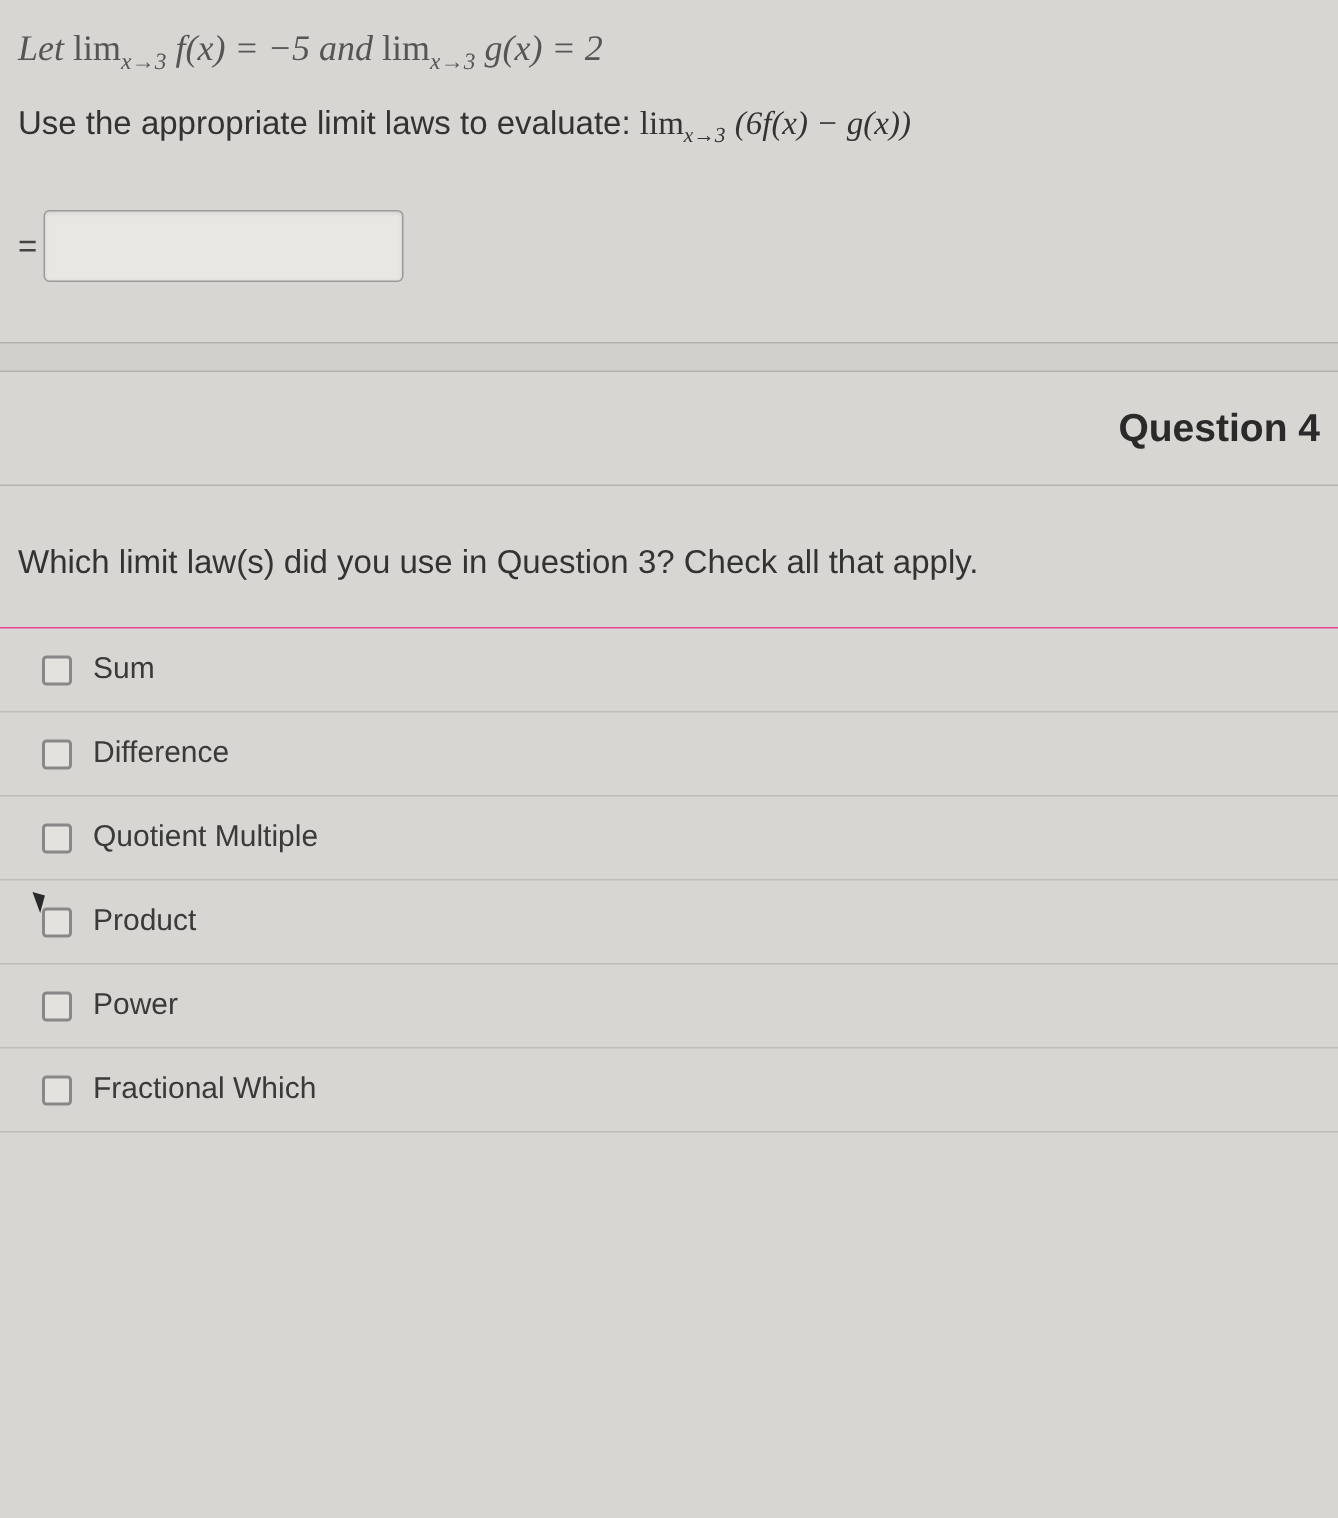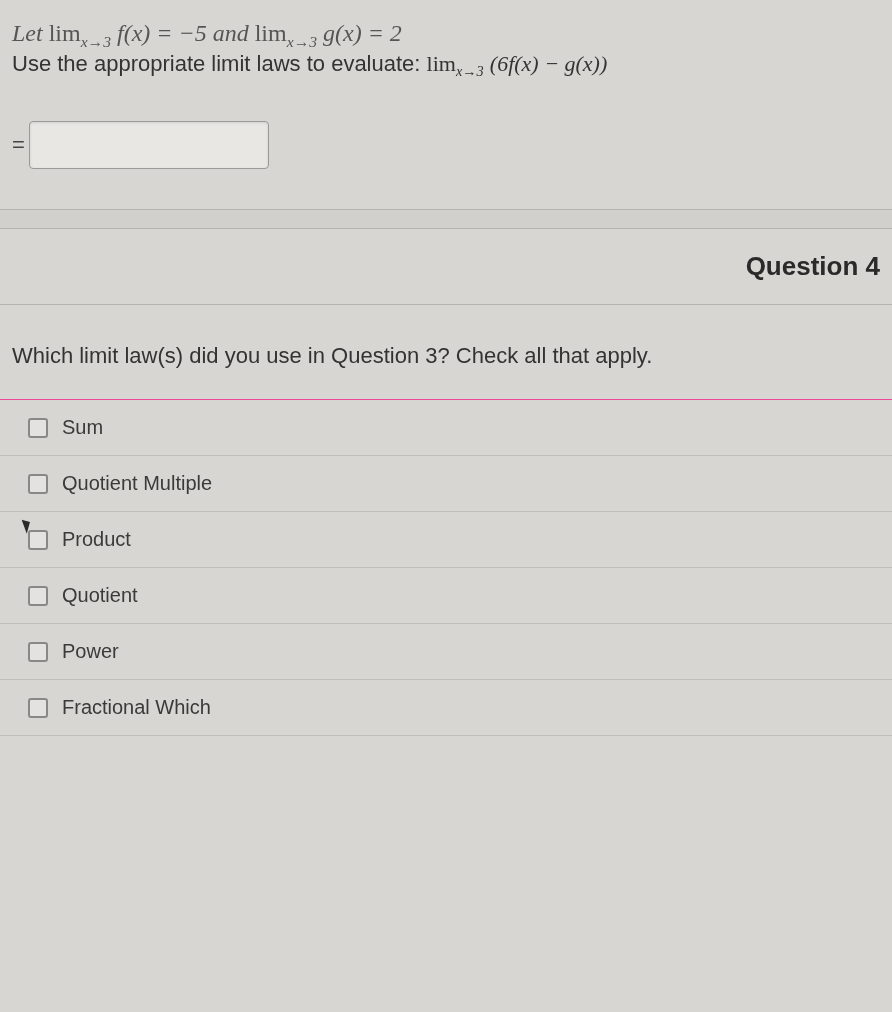--- a/index.html
+++ b/index.html
@@ -18,20 +18,21 @@
     .question-block {
       padding: 0;
     }
     .q3-content {
       padding: 20px 12px 40px 12px;
     }
     .given-line {
       font-size: 24px;
       font-style: italic;
       color: #555;
+      margin-bottom: 18px;
       font-family: 'Times New Roman', serif;
     }
     .given-line .rm {
       font-style: normal;
     }
     .task-line {
       font-size: 22px;
       color: #333;
       margin-bottom: 41px;
     }
@@ -155,29 +156,29 @@
     <div class="q4-title">Question 4</div>
   </div>
   <div class="q4-prompt">Which limit law(s) did you use in Question 3? Check all that apply.</div>
   <div class="options">
     <div class="option-row">
       <div class="checkbox"></div>
       <span>Sum</span>
     </div>
     <div class="option-row">
       <div class="checkbox"></div>
+      <span>Difference</span>
+    </div>
+    <div class="option-row">
+      <div class="checkbox"></div>
       <span>Quotient Multiple</span>
     </div>
     <div class="option-row">
       <div class="checkbox cursor-arrow"></div>
       <span>Product</span>
-    </div>
-    <div class="option-row">
-      <div class="checkbox"></div>
-      <span>Quotient</span>
     </div>
     <div class="option-row">
       <div class="checkbox"></div>
       <span>Power</span>
     </div>
     <div class="option-row">
       <div class="checkbox"></div>
       <span>Fractional Which</span>
     </div>
   </div>

